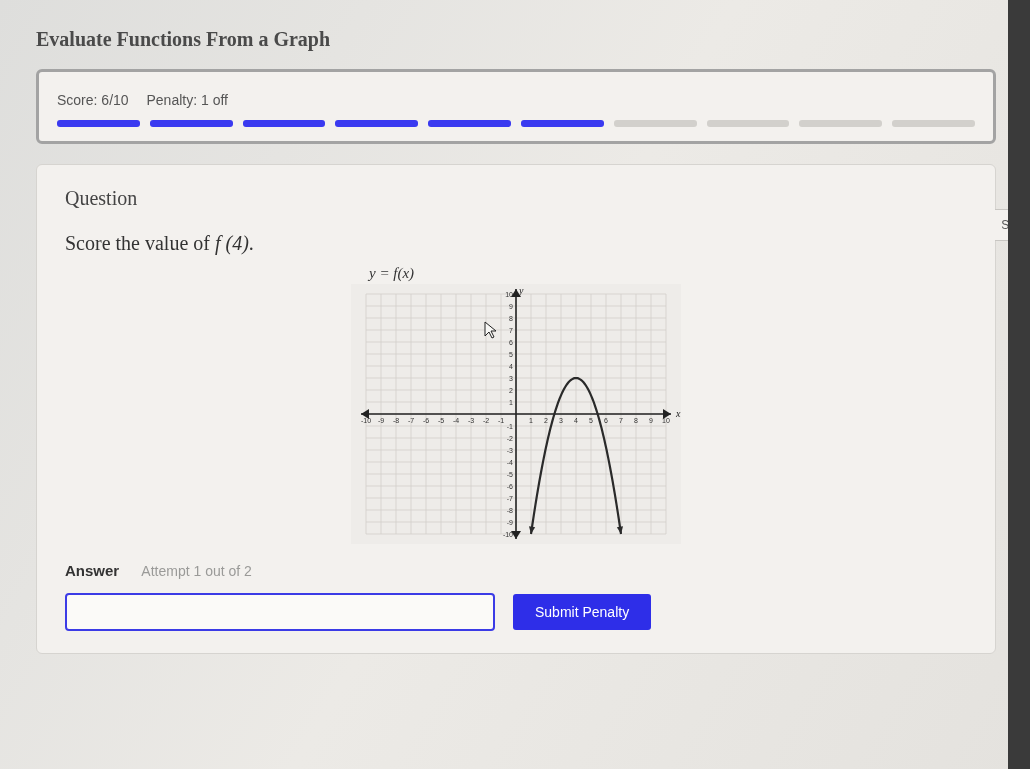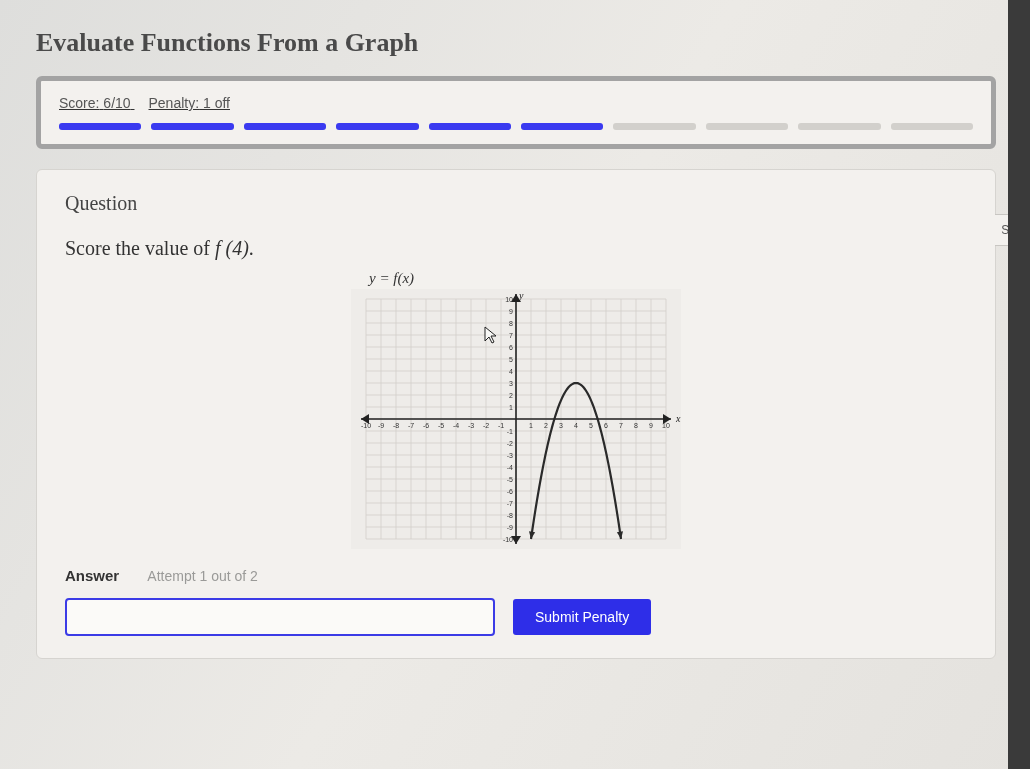--- a/index.html
+++ b/index.html
@@ -8,33 +8,32 @@
     font-family: Georgia, 'Times New Roman', serif;
     background: linear-gradient(120deg, #dededc 0%, #eceae6 50%, #e4e2de 100%);
     color: #333;
     position: relative;
   }
   .page {
     padding: 28px 0 0 36px;
     width: 1030px;
   }
   .page-title {
-    font-size: 26px;
+    font-size: 20px;
     font-weight: 600;
     color: #4a4a4a;
     margin-bottom: 18px;
     font-family: Georgia, serif;
   }
   .score-card {
     background: #f3f1ee;
-    border: 5px solid #a3a3a3;
+    border: 3px solid #a3a3a3;
     border-radius: 6px;
-    padding: 14px 18px 14px 18px;
+    padding: 20px 18px 14px 18px;
     width: 960px;
-    text-decoration: underline;
   }
   .score-line {
     font-size: 14px;
     color: #555;
     margin-bottom: 12px;
     font-family: Arial, sans-serif;
   }
   .score-line .penalty { margin-left: 14px; }
   .progress {
     display: flex;
@@ -82,21 +81,21 @@
     margin-bottom: 2px;
     font-family: Georgia, serif;
   }
   svg.graph { display: block; }
   .ans-line {
     font-family: Arial, sans-serif;
     font-size: 15px;
     color: #333;
     margin-bottom: 14px;
   }
-  .ans-line .attempt { color: #9a9a98; font-size: 14px; margin-left: 24px; }
+  .ans-line .attempt { color: #9a9a98; font-size: 14px; margin-left: 18px; }
   .answer-row {
     display: flex;
     align-items: center;
     gap: 18px;
   }
   .answer-input {
     width: 430px;
     height: 38px;
     background: #fbfaf8;
     border: 2px solid #3b3be6;

